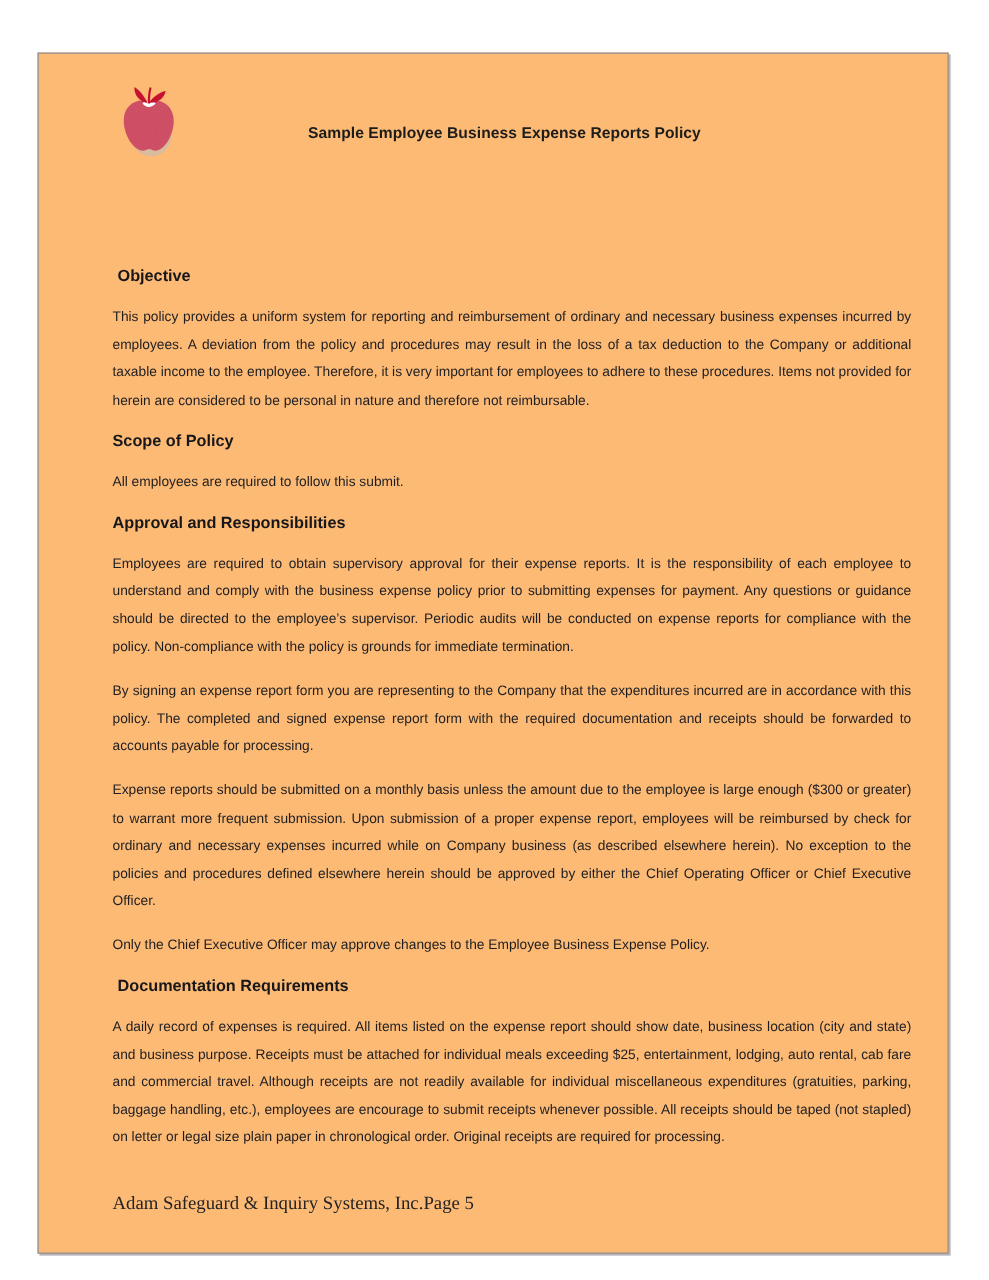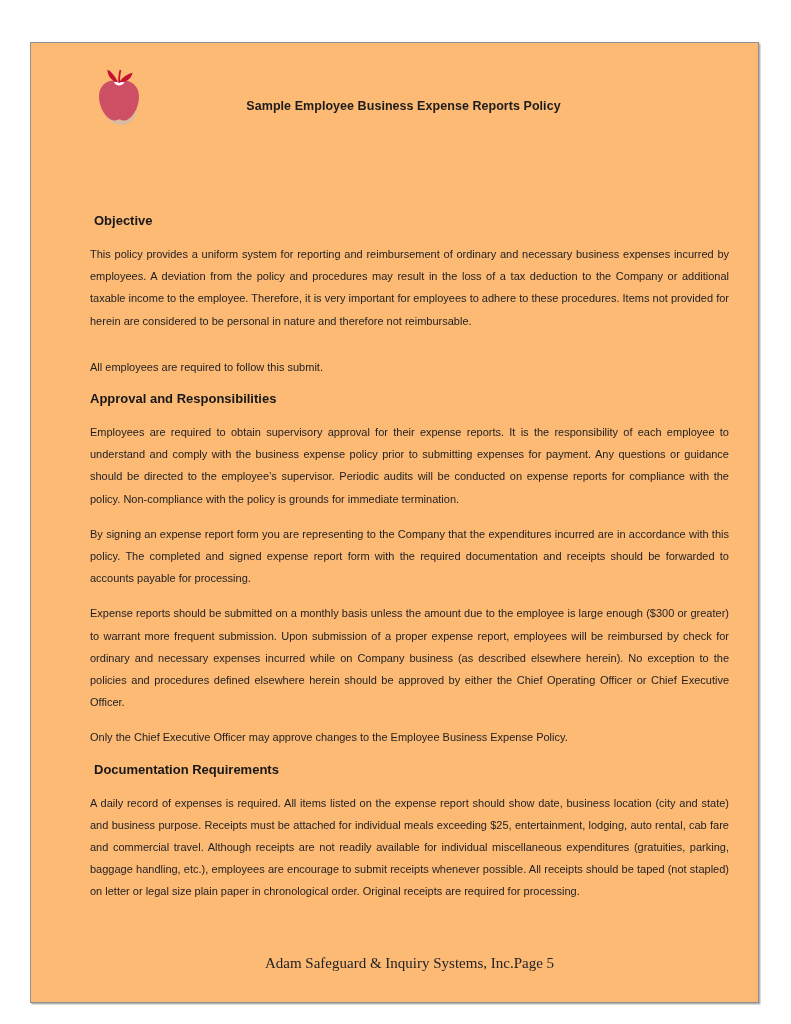--- a/index.html
+++ b/index.html
@@ -88,21 +88,21 @@
   .gap-after-para       { height: 13px; }
   .gap-before-head      { height: 11px; }
 
   
   #doc-footer {
     position: absolute;
     left: 59px;
     right: 29px;
     top: 912px;
     display: flex;
-    justify-content: center;
+    justify-content: flex-start;
     align-items: baseline;
     font-family: "Liberation Serif", serif;
     font-size: 15px;
     color: #232326;
   }
 </style>
 </head>
 <body>
 
 <div id="page-sheet">
@@ -145,20 +145,21 @@
     <div class="gap-objective-head"></div>
 
     <h2 class="section-heading indented">Objective</h2>
 
     <div class="gap-after-head"></div>
 
     <p class="body-paragraph">This policy provides a uniform system for reporting and reimbursement of ordinary and necessary business expenses incurred by employees. A deviation from the policy and procedures may result in the loss of a tax deduction to the Company or additional taxable income to the employee. Therefore, it is very important for employees to adhere to these procedures. Items not provided for herein are considered to be personal in nature and therefore not reimbursable.</p>
 
     <div class="gap-before-head"></div>
 
+    <h2 class="section-heading">Scope of Policy</h2>
 
     <div class="gap-after-head"></div>
 
     <p class="body-paragraph">All employees are required to follow this submit.</p>
 
     <div class="gap-before-head"></div>
 
     <h2 class="section-heading">Approval and Responsibilities</h2>
 
     <div class="gap-after-head"></div>

